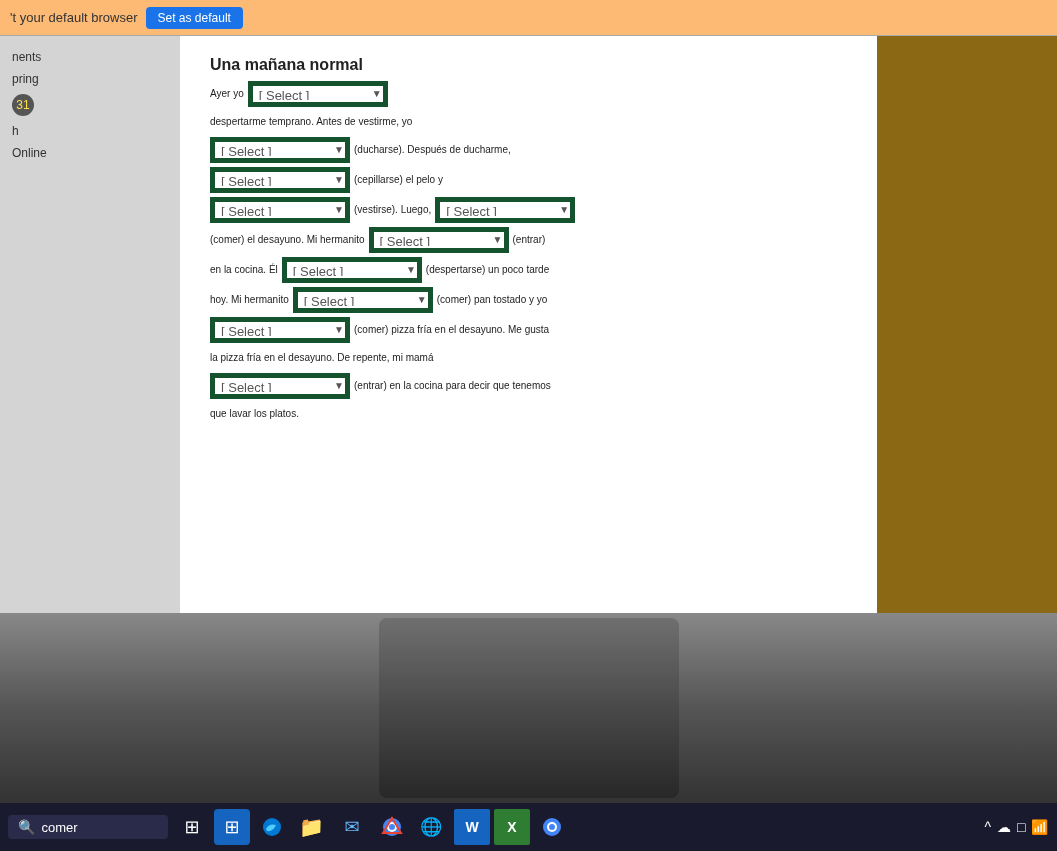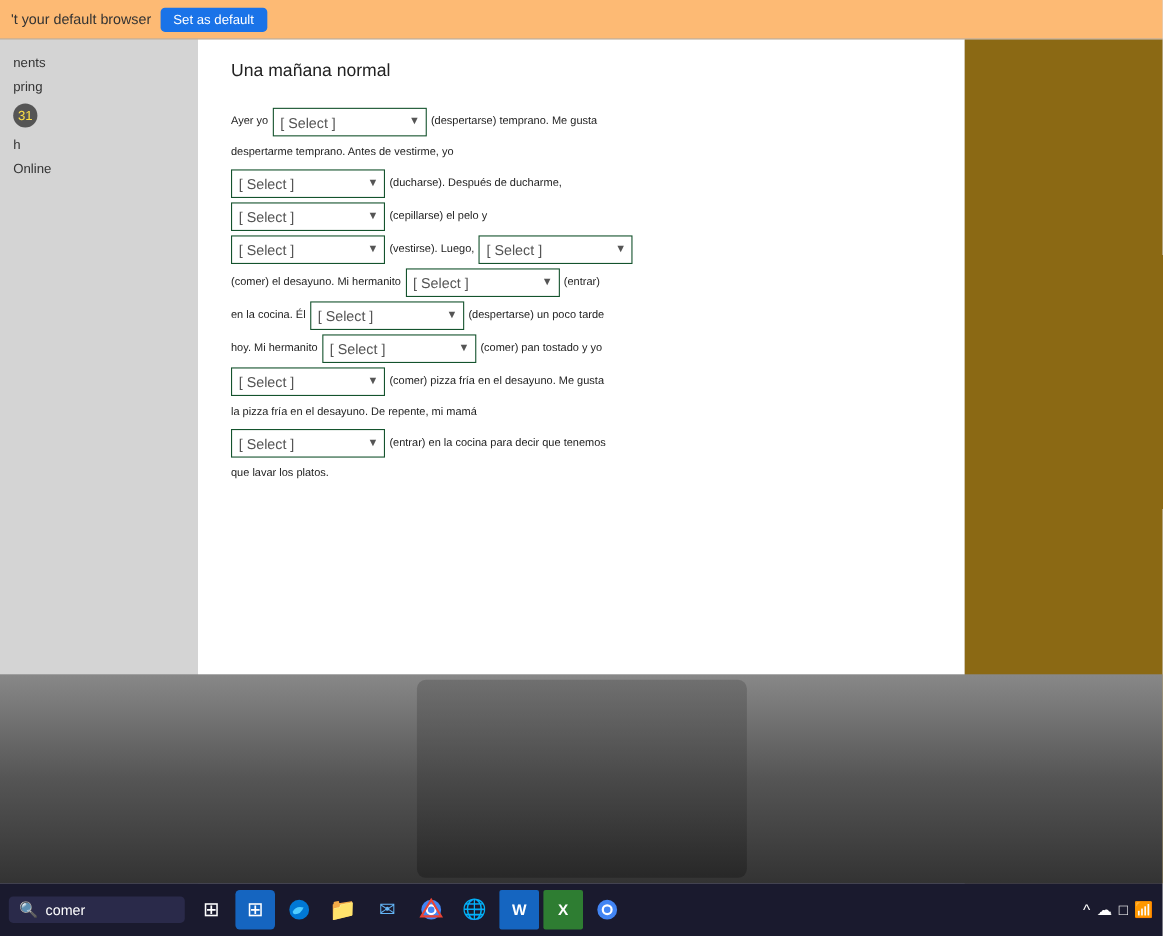--- a/index.html
+++ b/index.html
@@ -85,23 +85,23 @@
     
     .right-panel {
       width: 180px;
       background: #8b6914;
       flex-shrink: 0;
     }
 
     
     .page-title {
       font-size: 16px;
-      font-weight: normal;
+      font-weight: bold;
       color: #222;
-      margin-bottom: 24px;
+      margin-bottom: 7px;
     }
 
     
     .exercise-content {
       font-size: 14px;
       color: #222;
       line-height: 2.2;
     }
 
     .line {
@@ -114,21 +114,21 @@
 
     .select-wrapper {
       display: inline-flex;
       align-items: center;
       position: relative;
     }
 
     select.dropdown {
       appearance: none;
       -webkit-appearance: none;
-      border: 1px solid #14532d;
+      border: 5px solid #14532d;
       background: white;
       padding: 2px 24px 2px 6px;
       font-size: 13px;
       color: #555;
       cursor: pointer;
       min-width: 140px;
       height: 26px;
     }
 
     .chevron {
@@ -256,21 +256,20 @@
     <div class="exercise-content">
 
       <div class="line">
         <span class="text-segment">Ayer yo</span>
         <div class="select-wrapper">
           <select class="dropdown">
             <option value="">[ Select ]</option>
           </select>
           <span class="chevron">▼</span>
         </div>
-        <span class="text-segment">(despertarse) temprano. Me gusta</span>
       </div>
 
       <div class="line">
         <span class="text-segment">despertarme temprano. Antes de vestirme, yo</span>
       </div>
 
       <div class="line">
         <div class="select-wrapper">
           <select class="dropdown">
             <option value="">[ Select ]</option>

